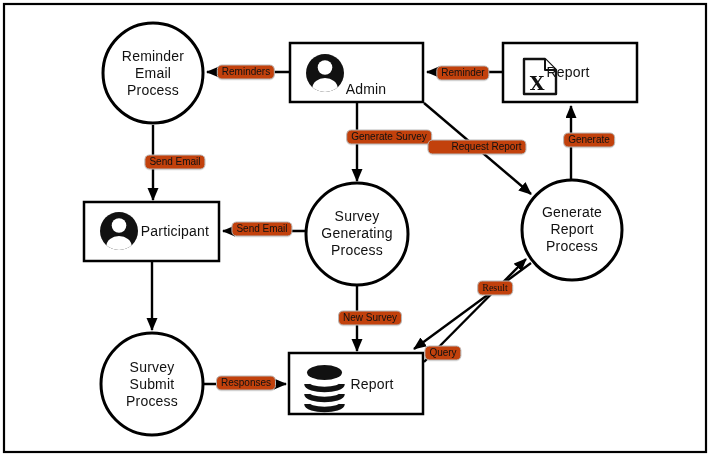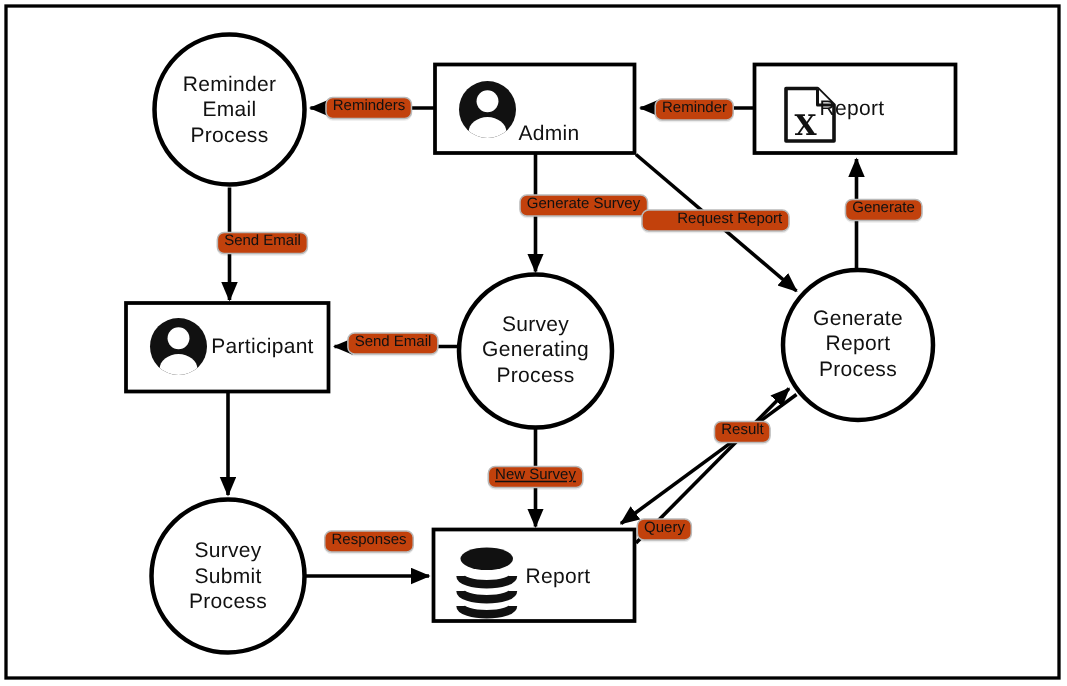--- a/index.html
+++ b/index.html
@@ -129,18 +129,18 @@
 Process</div>
   <div class="node-label" style="left:372px;top:384px;">Report</div>
 
   <div class="edge-label" style="left:246px;top:72px;">Reminders</div>
   <div class="edge-label" style="left:463px;top:73px;">Reminder</div>
   <div class="edge-label" style="left:175px;top:162px;">Send Email</div>
   <div class="edge-label" style="left:389px;top:137px;">Generate Survey</div>
   <div class="edge-label" style="left:477px;top:147px;padding-left:23px;">Request Report</div>
   <div class="edge-label" style="left:589px;top:140px;">Generate</div>
   <div class="edge-label" style="left:262px;top:229px;">Send Email</div>
-  <div class="edge-label" style="left:357px;top:318px;text-decoration:underline;">New Survey</div>
+  <div class="edge-label" style="left:370px;top:318px;">New Survey</div>
   <div class="edge-label" style="left:443px;top:317px;margin-top:36px;">Query</div>
-  <div class="edge-label" style="left:495px;top:288px;">Result</div>
-  <div class="edge-label" style="left:246px;top:361px;">Responses</div>
+  <div class="edge-label" style="left:495px;top:288px;font-family:Liberation Serif, serif;">Result</div>
+  <div class="edge-label" style="left:246px;top:383px;">Responses</div>
 
 </div>
 
 </body></html>

